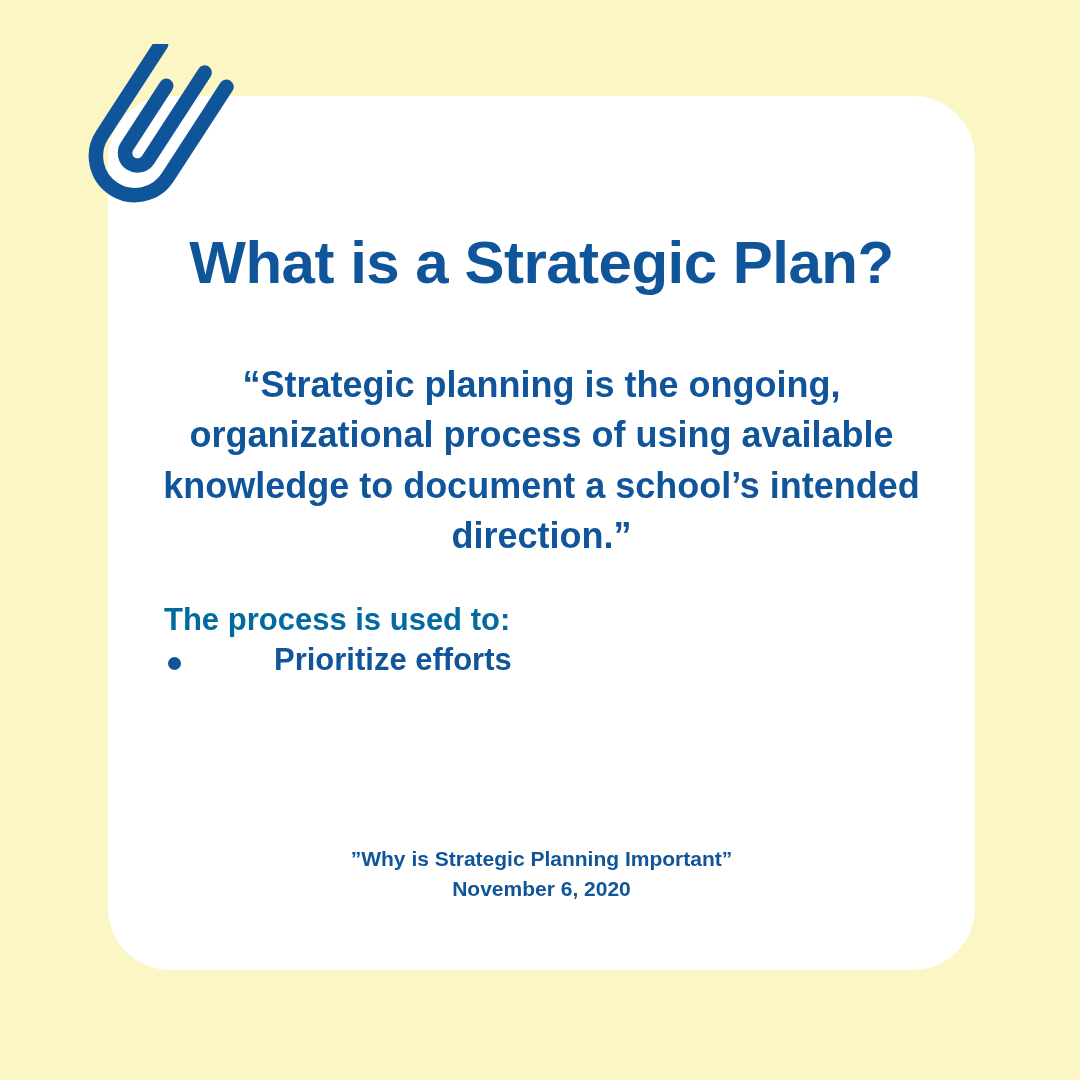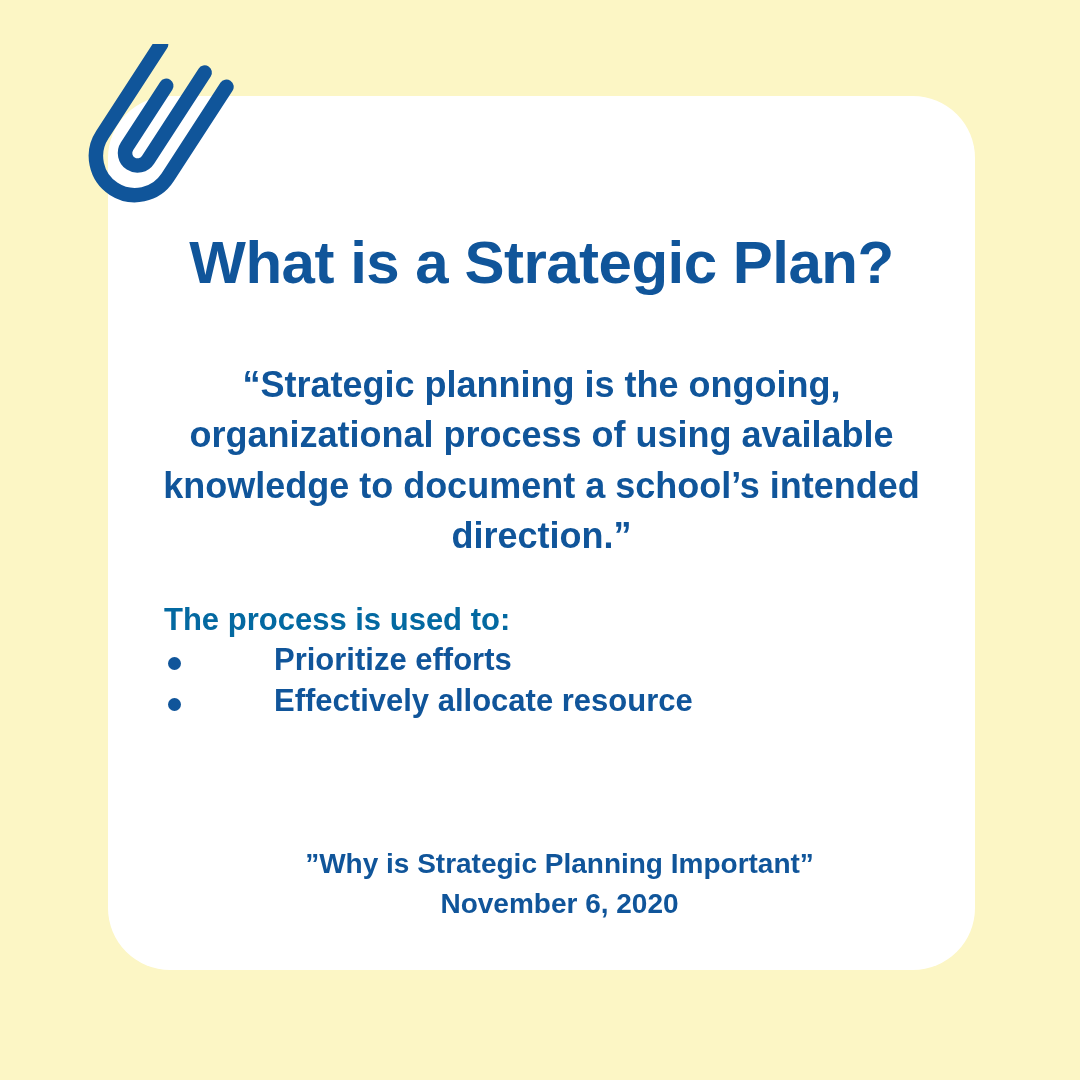--- a/index.html
+++ b/index.html
@@ -118,25 +118,25 @@
     border-radius: 50%;
     background: #10559a;
   }
   .bullets li .btext {
     display: inline-block;
     vertical-align: top;
   }
 
   .citation {
     position: absolute;
-    left: 18px;
+    left: 0;
     top: 748px;
     width: 867px;
     text-align: center;
-    font-size: 28px;
+    font-size: 21px;
     font-weight: 700;
     line-height: 1.42;
     color: #10559a;
   }
   .citation div { white-space: nowrap; }
 </style>
 </head>
 <body>
 
 <div id="stage">
@@ -156,24 +156,20 @@
 
     <div class="quote">“Strategic planning is the ongoing, organizational process of using available knowledge to document a school’s intended direction.”</div>
 
     <div class="lead-in">The process is used to:</div>
 
     <ul class="bullets">
       <li>
         <span class="dot"></span>
         <span class="btext">Prioritize efforts</span>
       </li>
-      <li>
-        <span class="dot"></span>
-        <span class="btext">Effectively allocate resource</span>
-      </li>
     </ul>
 
     <div class="citation">
       <div>”Why is Strategic Planning Important”</div>
       <div>November 6, 2020</div>
     </div>
 
   </div>
 </div>
 

